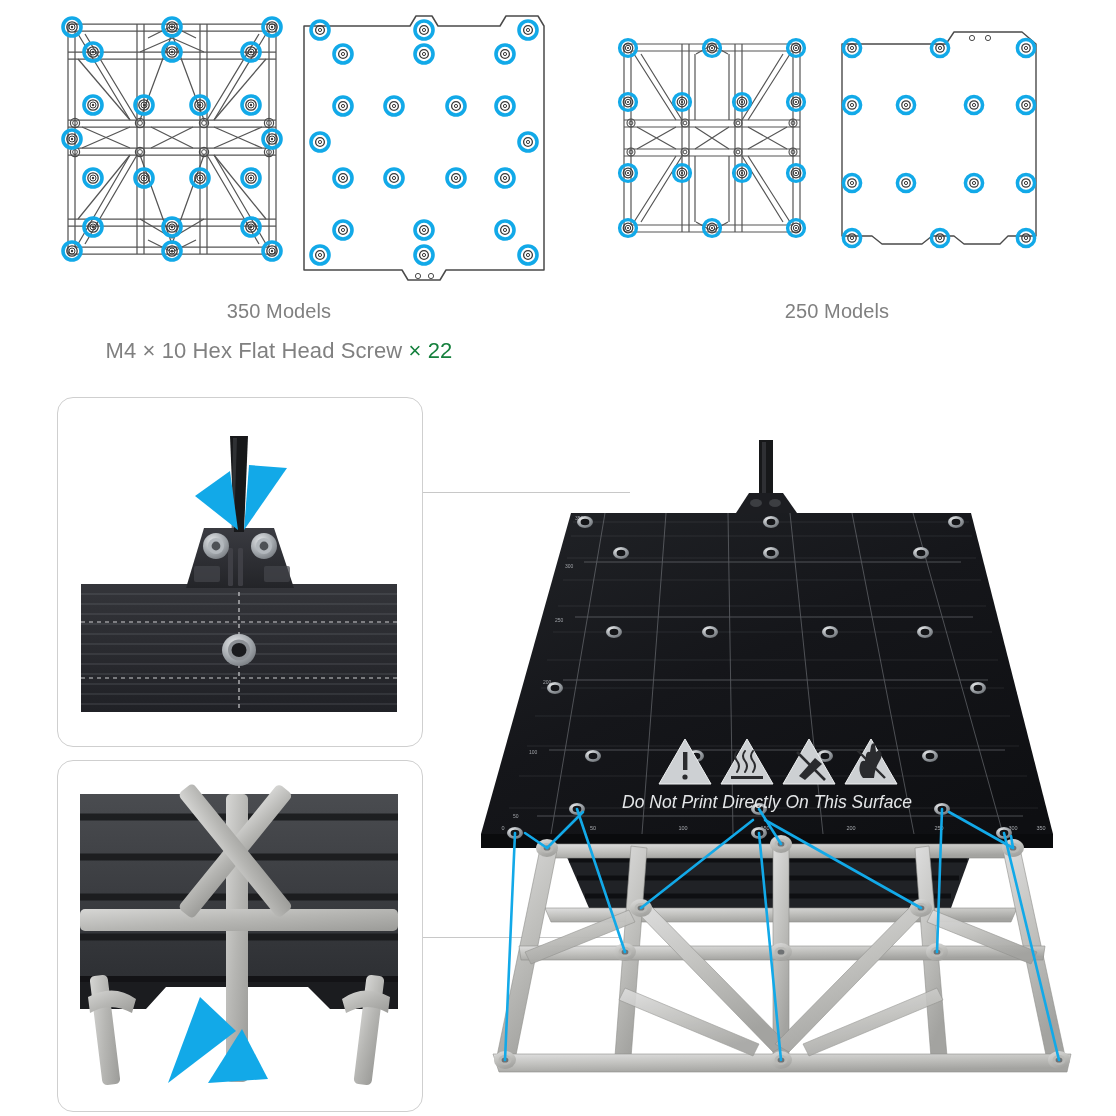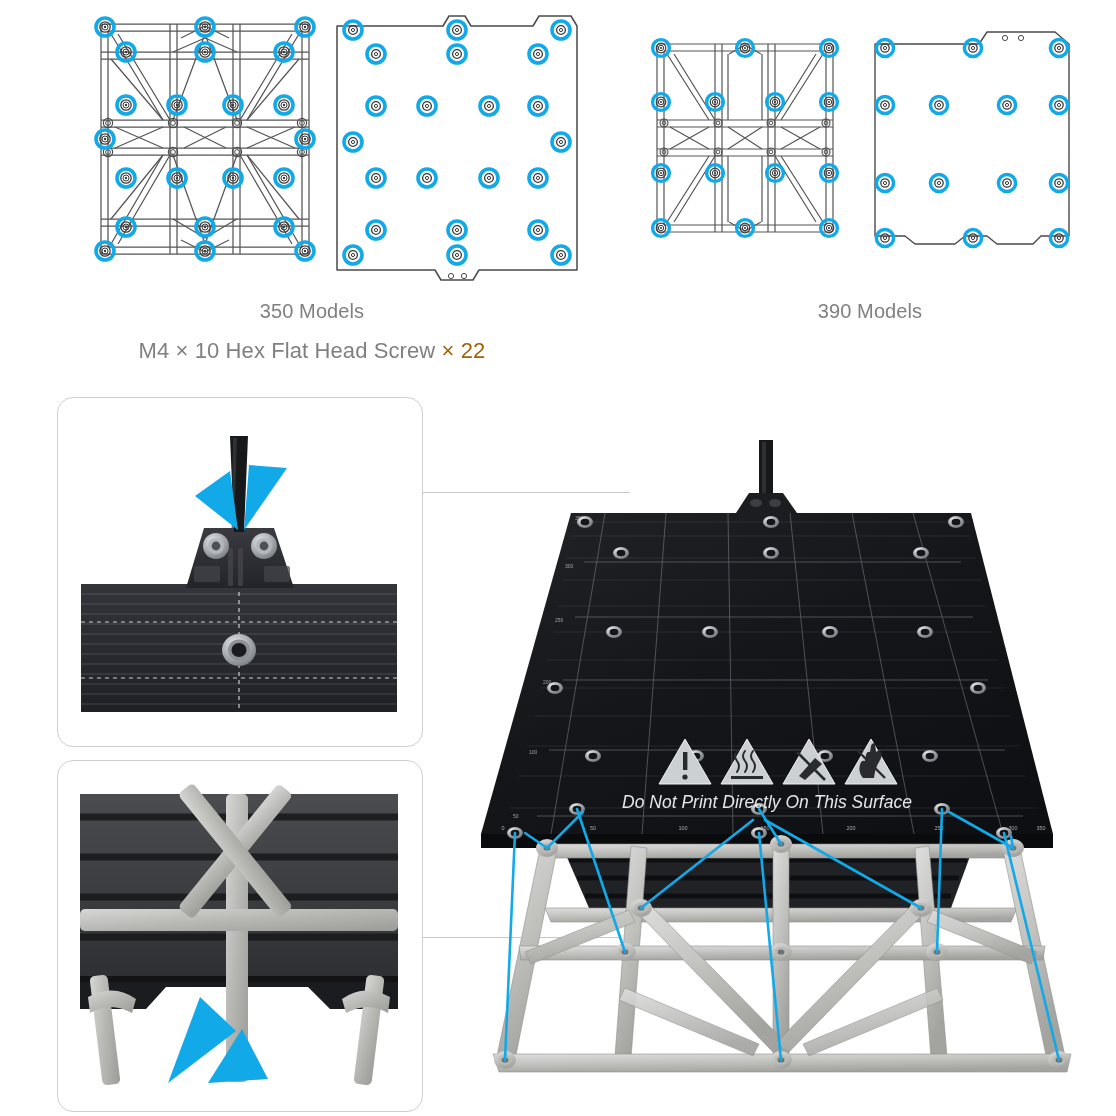--- a/index.html
+++ b/index.html
@@ -3,33 +3,33 @@
 <meta charset="utf-8">
 <style>
   html,body{margin:0;padding:0;background:#ffffff;}
   body{width:1116px;height:1116px;position:relative;overflow:hidden;
        font-family:"Liberation Sans","DejaVu Sans",sans-serif;}
 
   .stage{position:absolute;inset:0;}
 
   
   .diagram-row{position:absolute;left:0;top:0;width:1116px;height:375px;}
-  .dgroup{position:absolute;top:0;height:375px;margin-left:33px;}
+  .dgroup{position:absolute;top:0;height:375px;}
   .dgroup.left{left:0;width:558px;}
   .dgroup.right{left:558px;width:558px;}
 
   .dpair{position:absolute;top:4px;left:0;width:100%;height:285px;}
 
   .svgwrap{position:absolute;top:0;}
 
   .caption{position:absolute;width:100%;text-align:center;
            color:#808080;font-size:20px;letter-spacing:.1px;}
   .caption.c1{top:300px;}
   .caption.c2{top:338px;font-size:22px;}
-  .caption .cnt{color:#a16207;}
+  .caption .cnt{color:#15803d;}
 
   
   .callout{position:absolute;border:1.6px solid #cfcfcf;border-radius:16px;
            background:#fff;overflow:hidden;}
   .callout#callout-top{left:57px;top:397px;width:364px;height:348px;}
   .callout#callout-bottom{left:57px;top:760px;width:364px;height:350px;}
   .callout svg{display:block;}
 
   
   .leader{position:absolute;height:0;border-top:1.3px solid #c8c8c8;}
@@ -288,21 +288,21 @@
               <use href="#rp250" x="144" y="157"></use>
               <use href="#rp250" x="196" y="157"></use>
               <use href="#rp250" x="22" y="212"></use>
               <use href="#rp250" x="110" y="212"></use>
               <use href="#rp250" x="196" y="212"></use>
             </g>
           </svg>
         </div>
       </div>
 
-      <div class="caption c1">390 Models</div>
+      <div class="caption c1">250 Models</div>
     </div>
   </div>
 
   <div class="leader" id="leader-top"></div>
   <div class="leader" id="leader-bottom"></div>
 
   <div class="callout" id="callout-top">
     <svg width="362" height="346" viewBox="0 0 362 346">
       <defs>
         <linearGradient id="bedg" x1="0" y1="0" x2="0" y2="1">

